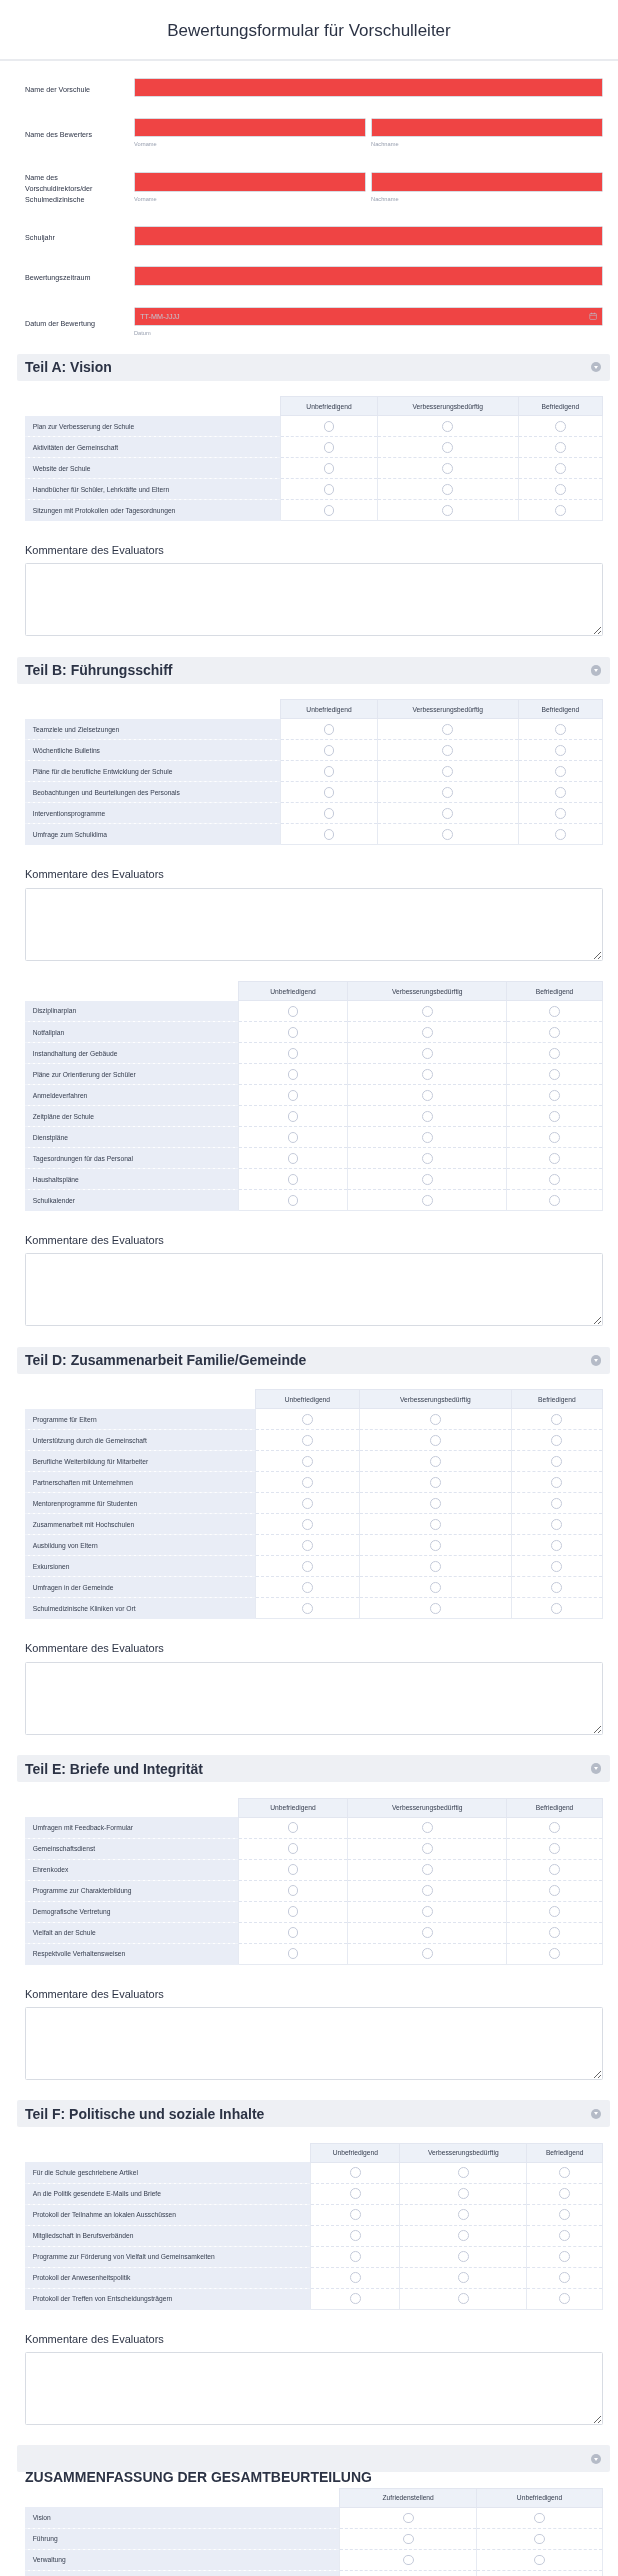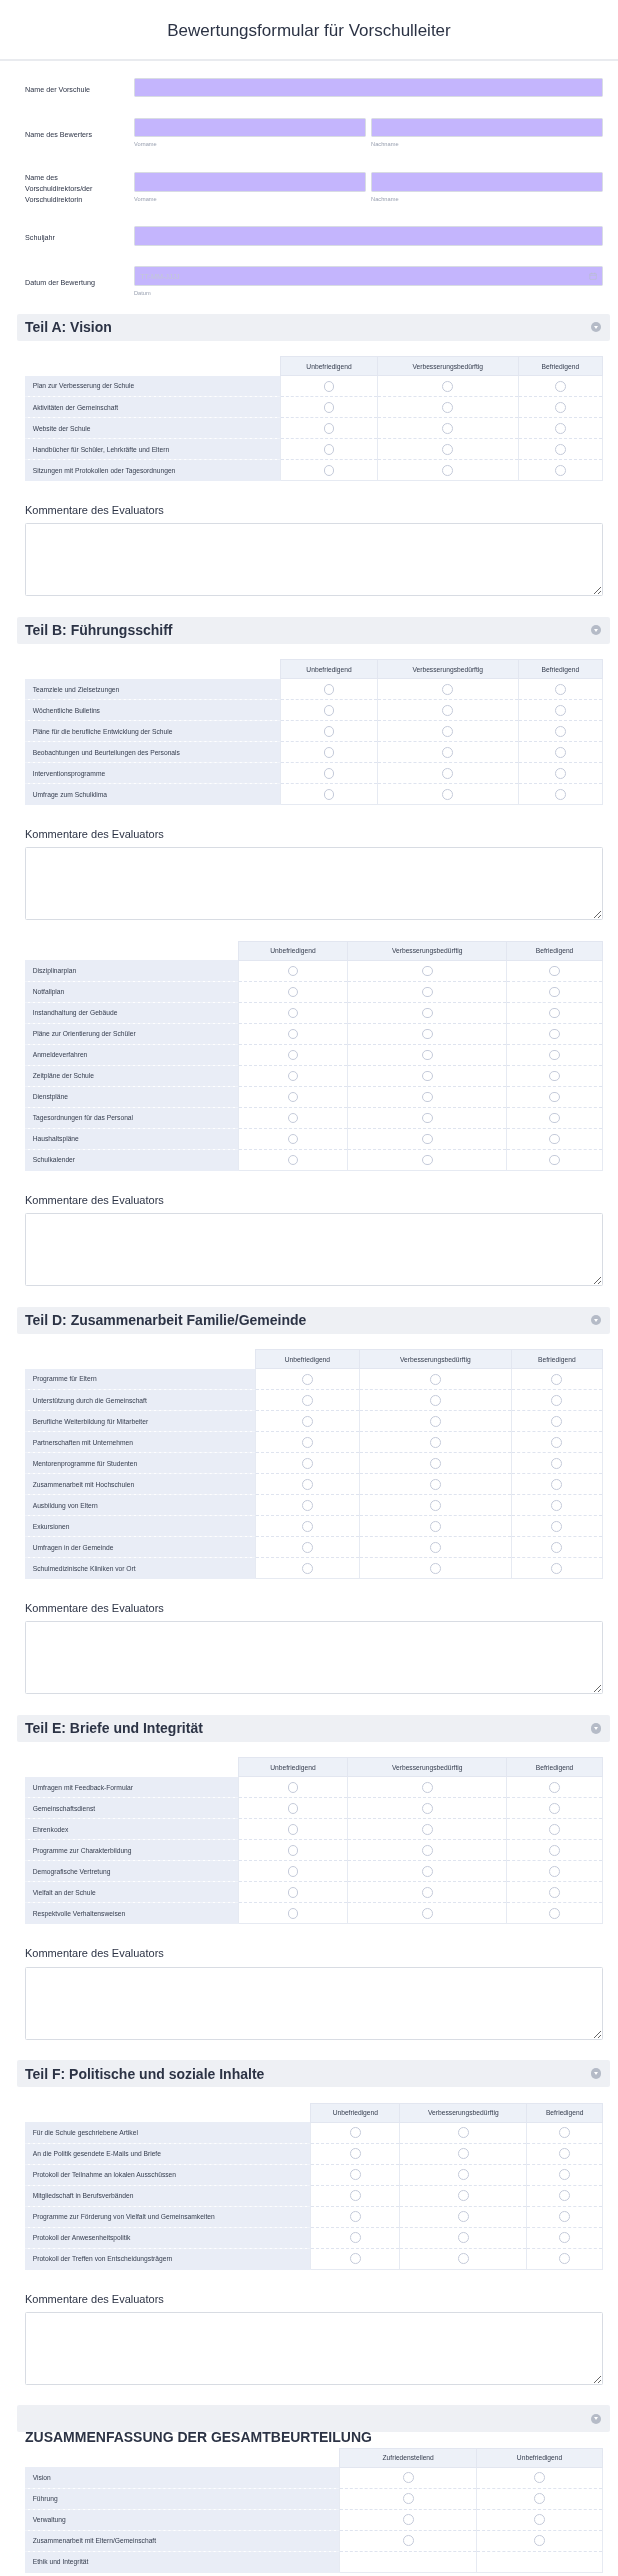--- a/index.html
+++ b/index.html
@@ -11,21 +11,21 @@
   .form-title{font-size:17px;font-weight:400;color:#2c3345;}
   .divider{height:1.5px;background:#e9ebef;width:100%;}
 
   
   .form-body{padding:17px 15px 0 25px;box-sizing:border-box;}
 
   
   .field{display:flex;align-items:center;margin-bottom:20.6px;}
   .field .flabel{flex:0 0 109px;width:109px;font-size:7.2px;line-height:10.8px;padding-top:5.2px;padding-right:7.2px;box-sizing:border-box;color:#2c3345;}
   .field .fcontrol{flex:1;min-width:0;}
-  .tinput{width:100%;height:19.6px;border:0.5px solid #d8dce3;border-radius:1.5px;box-sizing:border-box;padding:0 5.2px;font-size:7.2px;font-family:"Liberation Sans",sans-serif;color:#2c3345;background:#c4b5fd;outline:none;}
+  .tinput{width:100%;height:19.6px;border:0.5px solid #d8dce3;border-radius:1.5px;box-sizing:border-box;padding:0 5.2px;font-size:7.2px;font-family:"Liberation Sans",sans-serif;color:#2c3345;background:#ef4444;outline:none;}
   .tinput::placeholder{color:#c3c9d4;}
   .two-col{display:flex;gap:5.2px;}
   .half{flex:1;min-width:0;}
   .sublabel{font-size:5.7px;color:#99a0b0;margin-top:4.1px;}
   .date-wrap{position:relative;}
   .date-wrap .cal{position:absolute;right:6.2px;top:5.7px;width:8.2px;height:8.2px;pointer-events:none;}
   .field.compact{margin-bottom:17.5px;}
 
   
   .sec-bar{height:27px;background:#eef0f4;border-radius:2.1px;margin:0 -7.2px 15.5px -7.7px;display:flex;align-items:center;padding:0 8.8px 0 7.7px;}
@@ -87,21 +87,21 @@
           <div class="half">
             <input class="tinput" type="text" style="">
             <div class="sublabel">Nachname</div>
           </div>
         </div>
       </div>
     </div>
 
 
     <div class="field">
-      <div class="flabel">Name des Vorschuldirektors/der Vorschuldirektorin</div>
+      <div class="flabel">Name des Vorschuldirektors/der Schulmedizinische</div>
       <div class="fcontrol">
         <div class="two-col">
           <div class="half">
             <input class="tinput" type="text" style="">
             <div class="sublabel">Vorname</div>
           </div>
           <div class="half">
             <input class="tinput" type="text" style="">
             <div class="sublabel">Nachname</div>
           </div>
@@ -109,20 +109,26 @@
       </div>
     </div>
 
     <div class="field">
       <div class="flabel">Schuljahr</div>
       <div class="fcontrol">
         <input class="tinput" type="text" style="">
       </div>
     </div>
 
+    <div class="field">
+      <div class="flabel">Bewertungszeitraum</div>
+      <div class="fcontrol">
+        <input class="tinput" type="text" style="">
+      </div>
+    </div>
 
     <div class="field compact">
       <div class="flabel">Datum der Bewertung</div>
       <div class="fcontrol">
         <div class="date-wrap">
           <input class="tinput" type="text" placeholder="TT-MM-JJJJ" style="">
           <span class="cal">
             <svg width="8.2" height="8.2" viewBox="0 0 16 16">
               <rect x="1.5" y="3" width="13" height="11.5" rx="1.5" fill="none" stroke="#b8bfcc" stroke-width="1.2"></rect>
               <line x1="1.5" y1="6.4" x2="14.5" y2="6.4" stroke="#b8bfcc" stroke-width="1.2"></line>

